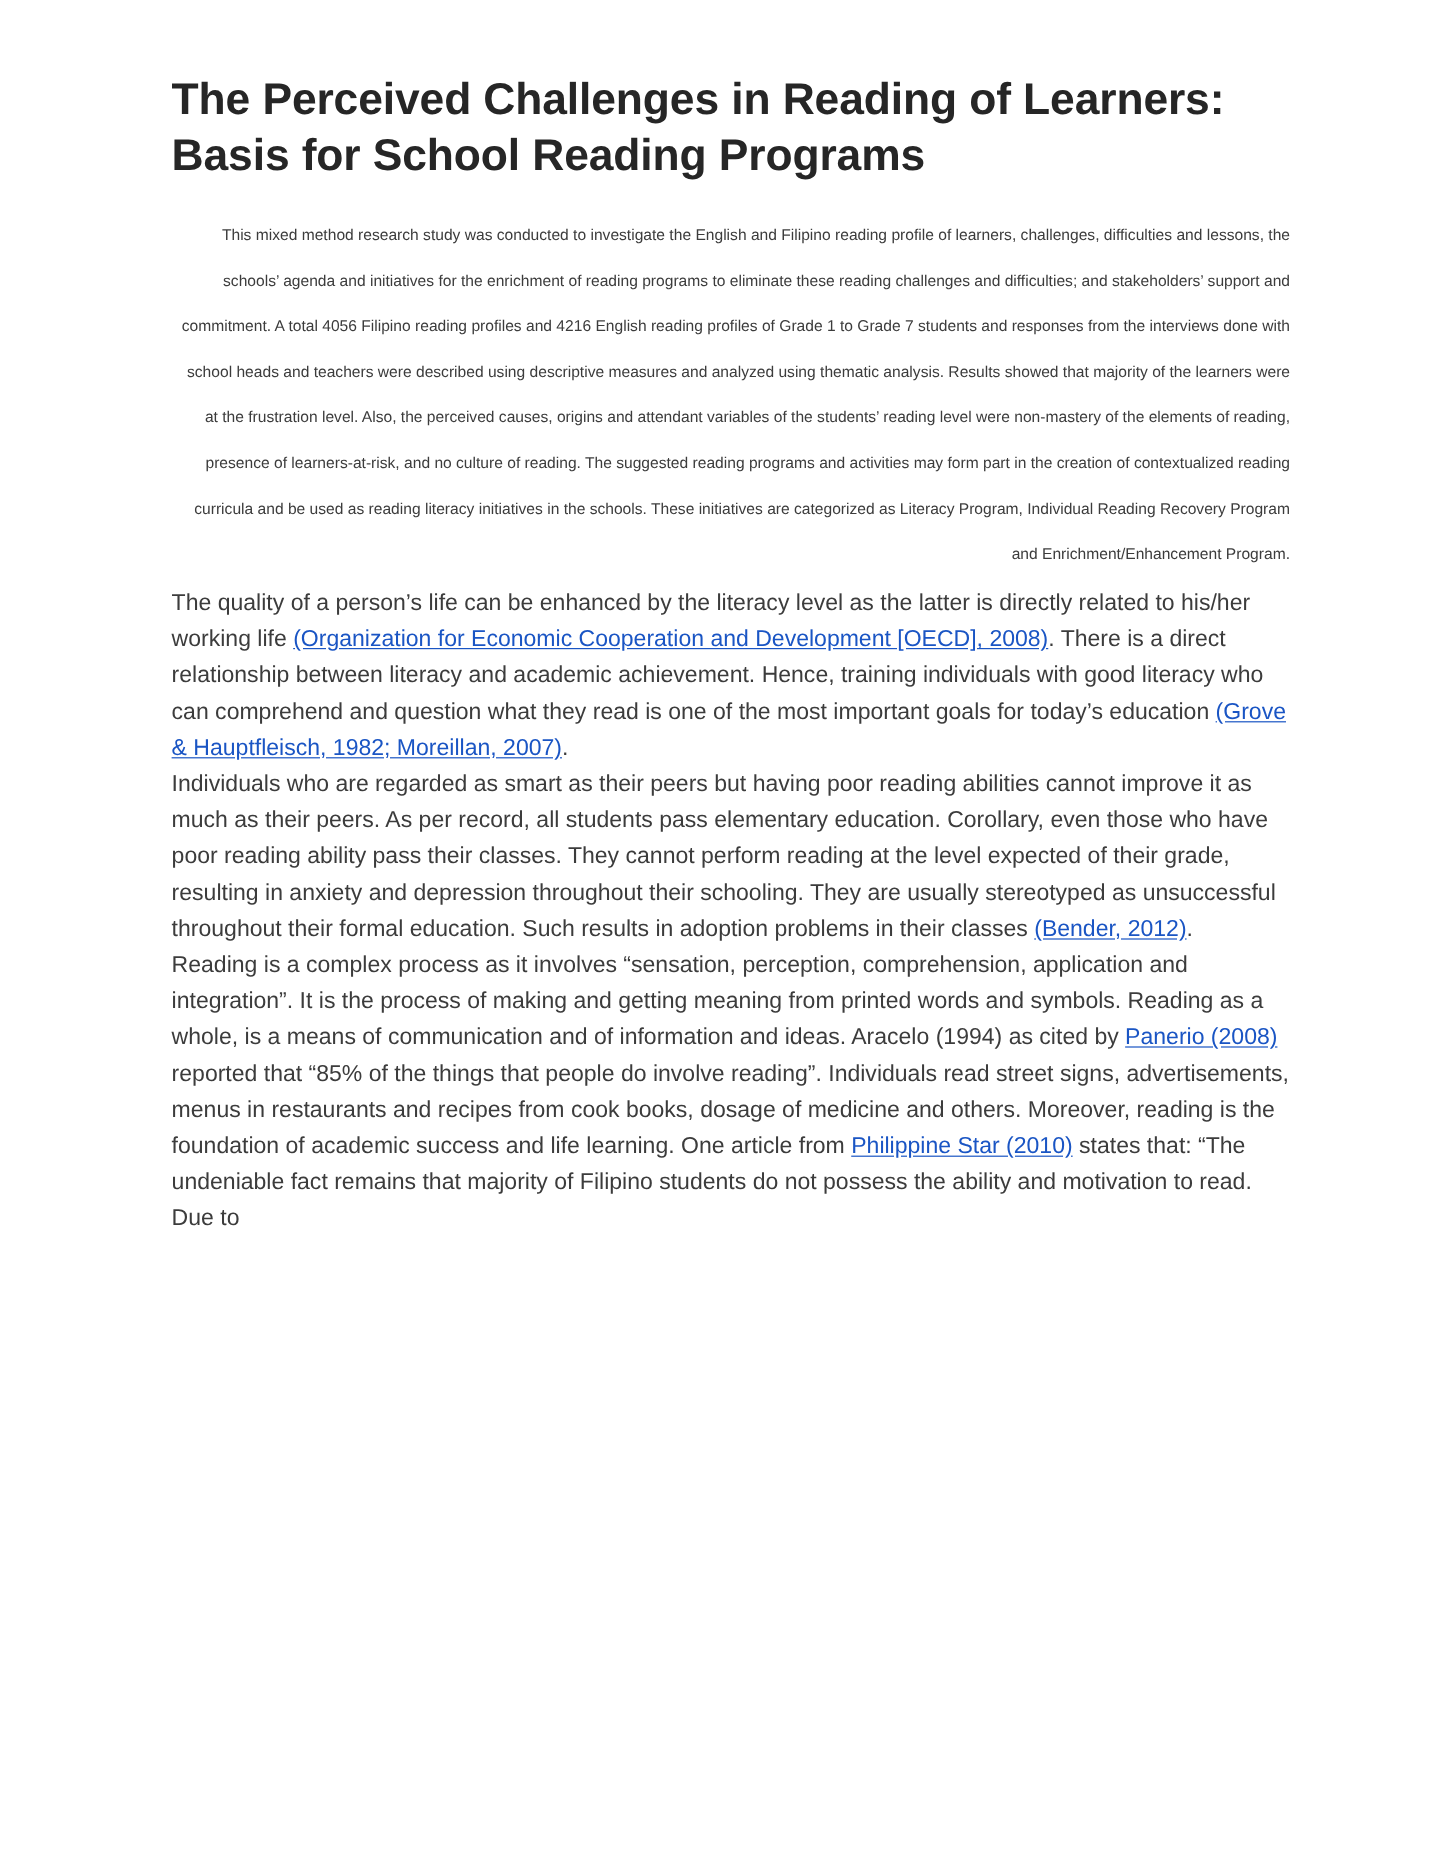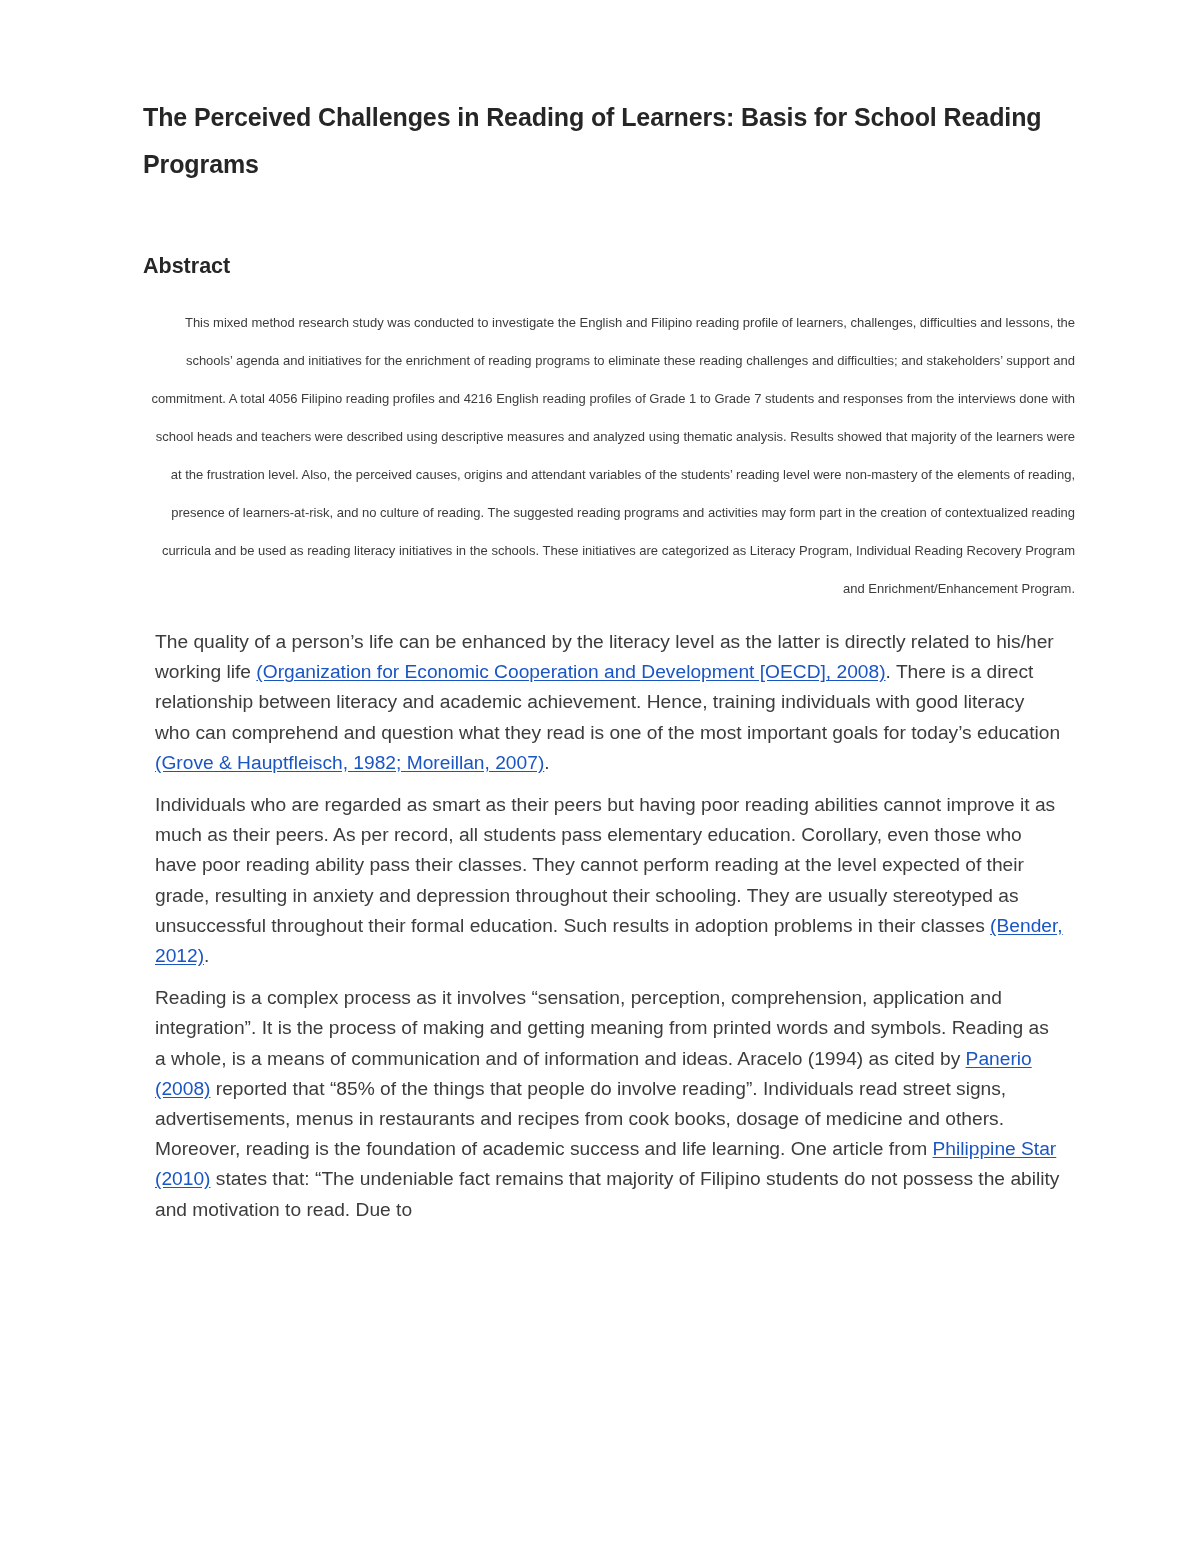--- a/index.html
+++ b/index.html
@@ -27,22 +27,22 @@
   .content {
     position: absolute;
     left: 143px;
     top: 0;
     width: 932px;
   }
 
   
   .doc-title {
     margin: 0;
-    padding-top: 94px;
-    font-size: 25px;
+    padding-top: 59px;
+    font-size: 37px;
     line-height: 47px;
     font-weight: bold;
     color: #262626;
     letter-spacing: -0.1px;
     font-family: "Liberation Sans", "DejaVu Sans", sans-serif;
   }
 
   
   .section-heading-abstract {
     margin: 0;
@@ -79,21 +79,21 @@
     height: 3px;
     background: #d4d4d4;
     border: 0;
   }
 
   
   .body-block {
     padding-top: 7px;
   }
   .body-para {
-    margin: 12px;
+    margin: 0;
     font-size: 19.2px;
     line-height: 30.2px;
     color: #3c3c3c;
     text-align: left;
   }
 
   a.ref-link,
   .ref-link {
     color: #1a55c4;
     text-decoration: underline;
@@ -101,21 +101,20 @@
   }
 </style>
 </head>
 <body>
 
 <div class="page">
   <div class="content">
 
     <h1 class="doc-title">The Perceived Challenges in Reading of Learners: Basis for School Reading Programs</h1>
 
-    <h2 class="section-heading-abstract">Abstract</h2>
 
     <p class="abstract-body">This mixed method research study was conducted to investigate the English and Filipino reading profile of learners, challenges, difficulties and lessons, the schools’ agenda and initiatives for the enrichment of reading programs to eliminate these reading challenges and difficulties; and stakeholders’ support and commitment. A total 4056 Filipino reading profiles and 4216 English reading profiles of Grade 1 to Grade 7 students and responses from the interviews done with school heads and teachers were described using descriptive measures and analyzed using thematic analysis. Results showed that majority of the learners were at the frustration level. Also, the perceived causes, origins and attendant variables of the students’ reading level were non-mastery of the elements of reading, presence of learners-at-risk, and no culture of reading. The suggested reading programs and activities may form part in the creation of contextualized reading curricula and be used as reading literacy initiatives in the schools. These initiatives are categorized as Literacy Program, Individual Reading Recovery Program and Enrichment/Enhancement Program.</p>
 
 
     <div class="body-block">
 
       <p class="body-para"><span>The quality of a person’s life can be enhanced by the literacy level as the latter is directly related to his/her working life </span><a class="ref-link" href="#">(Organization for Economic Cooperation and Development [OECD], 2008)</a><span>. There is a direct relationship between literacy and academic achievement. Hence, training individuals with good literacy who can comprehend and question what they read is one of the most important goals for today’s education </span><a class="ref-link" href="#">(Grove &amp; Hauptfleisch, 1982; Moreillan, 2007)</a><span>.</span></p>
 
       <p class="body-para"><span>Individuals who are regarded as smart as their peers but having poor reading abilities cannot improve it as much as their peers. As per record, all students pass elementary education. Corollary, even those who have poor reading ability pass their classes. They cannot perform reading at the level expected of their grade, resulting in anxiety and depression throughout their schooling. They are usually stereotyped as unsuccessful throughout their formal education. Such results in adoption problems in their classes </span><a class="ref-link" href="#">(Bender, 2012)</a><span>.</span></p>
 

